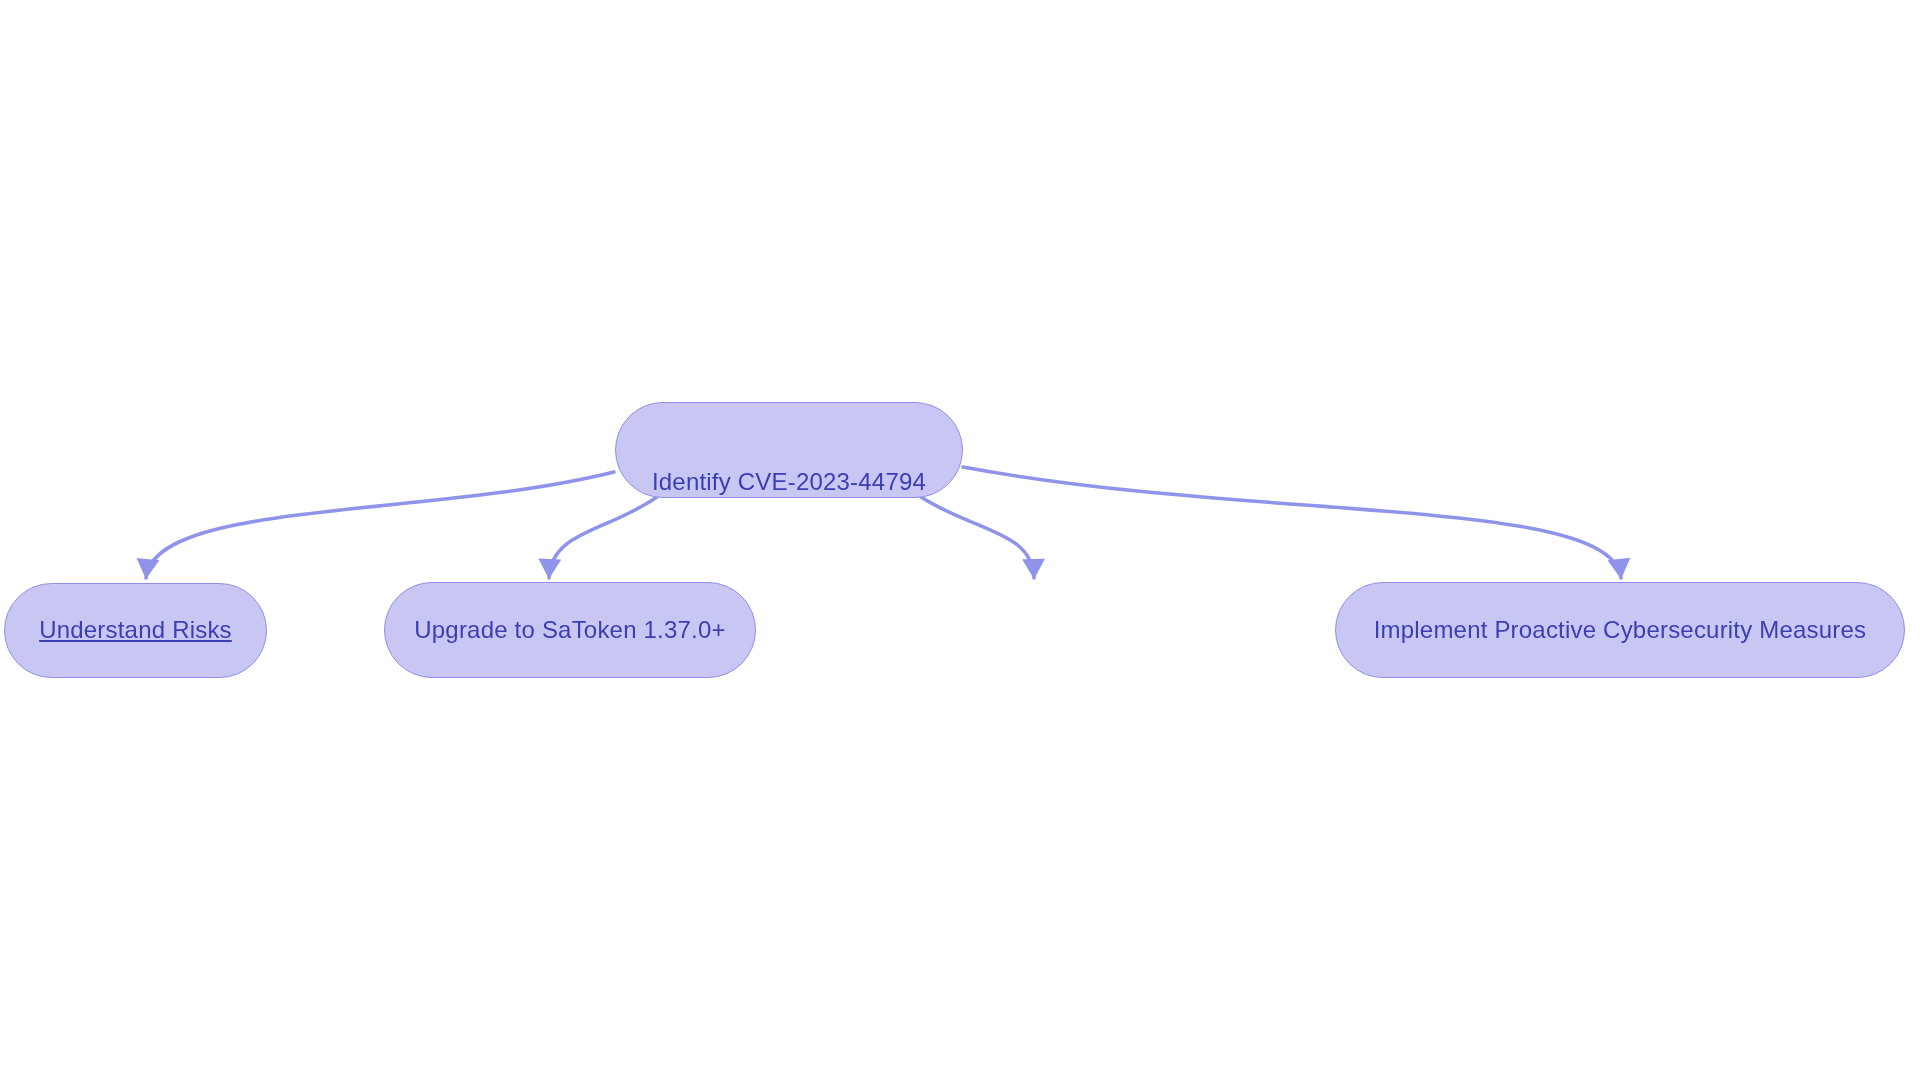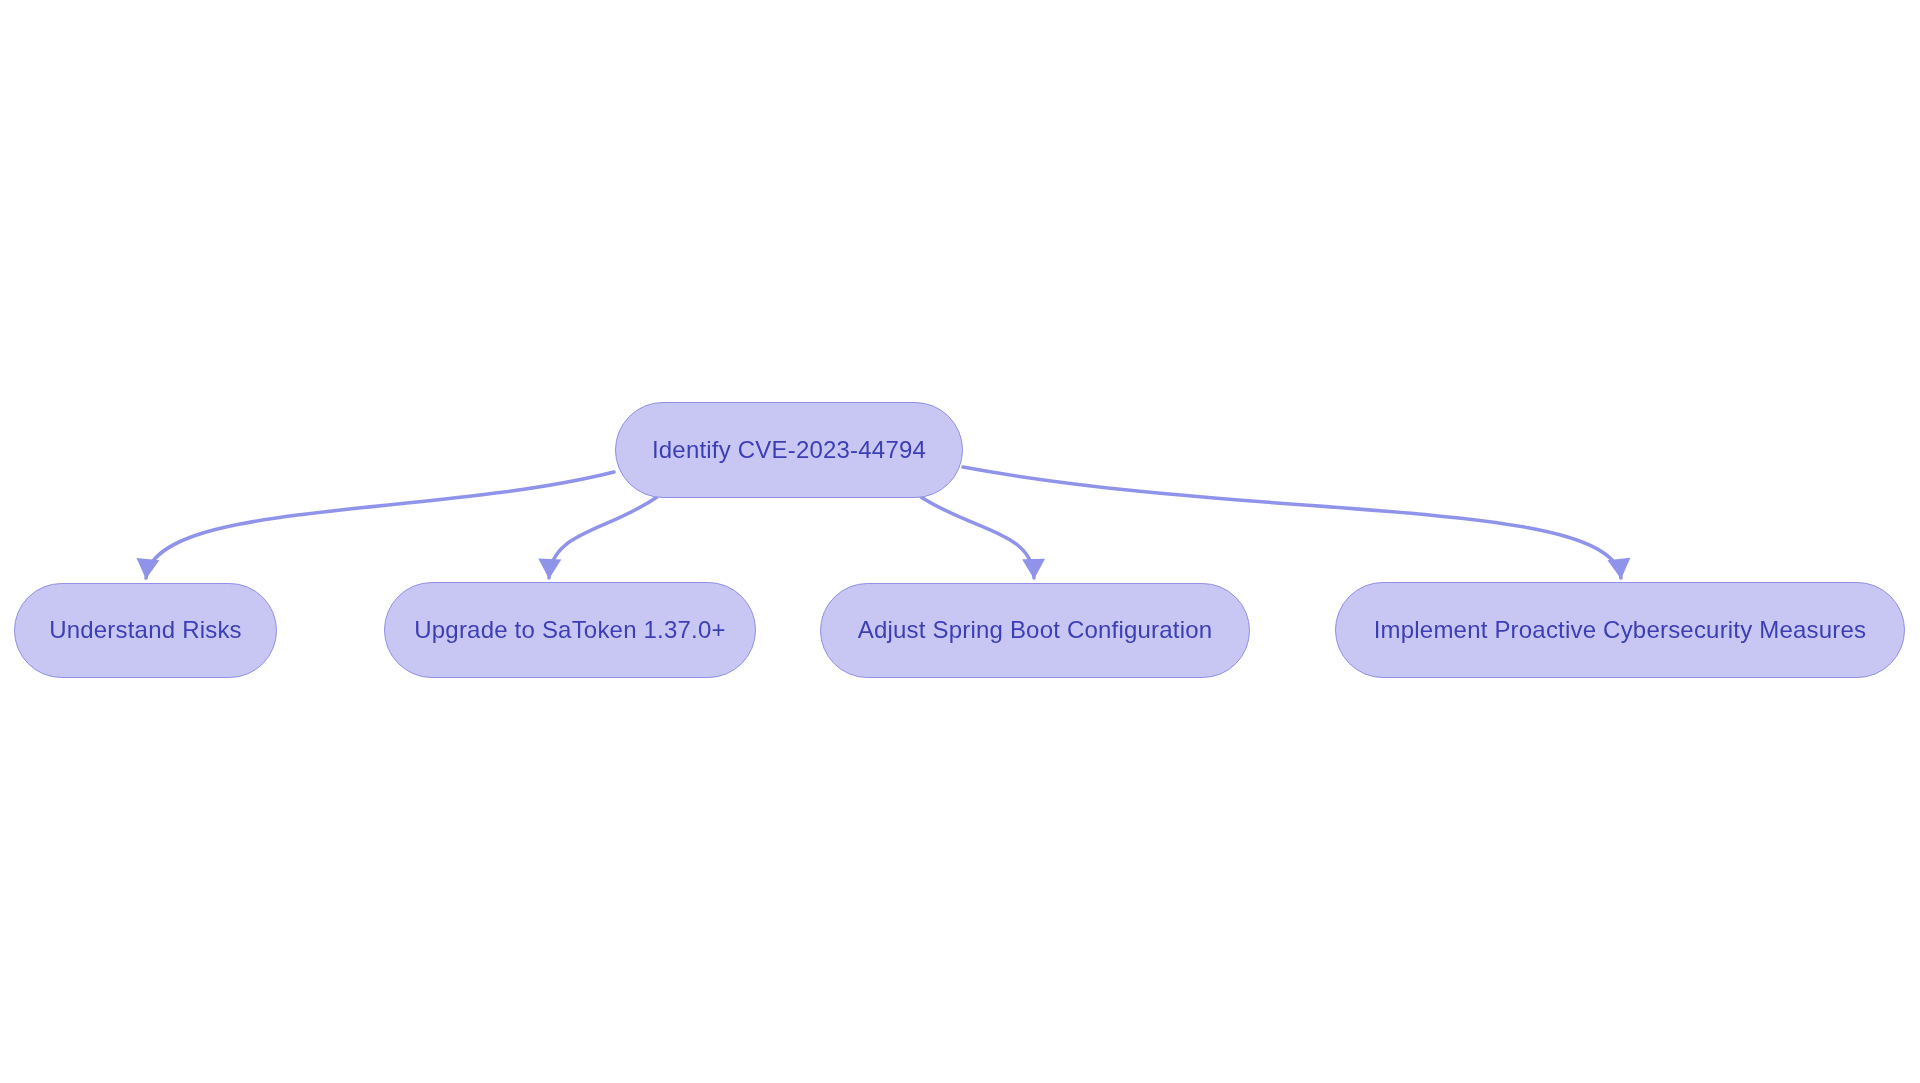--- a/index.html
+++ b/index.html
@@ -38,22 +38,22 @@
     display: flex;
     align-items: center;
     justify-content: center;
     text-align: center;
     color: #3c3eb4;
     font-size: 24px;
     line-height: 1.2;
     letter-spacing: 0.2px;
     white-space: nowrap;
   }
-  .node-root  { left: 615px;  top: 402px; width: 348px; height: 96px; }
-  .node-c1    { left: 14px;   top: 583px; width: 263px; height: 95px; }
+  .node-root  { left: 615px;  top: 402px; width: 348px; height: 96px; align-items: flex-end; }
+  .node-c1    { left: 4px;   top: 583px; width: 263px; height: 95px; text-decoration: underline; }
   .node-c2    { left: 384px;  top: 582px; width: 372px; height: 96px; }
   .node-c3    { left: 820px;  top: 583px; width: 430px; height: 95px; }
   .node-c4    { left: 1335px; top: 582px; width: 570px; height: 96px; }
 </style>
 </head>
 <body>
 
 <div class="canvas">
 
   <svg class="edges-layer" width="1920" height="1083" viewBox="0 0 1920 1083" xmlns="http://www.w3.org/2000/svg">
@@ -73,21 +73,18 @@
   </div>
 
   <div class="node node-c1">
     <span>Understand Risks</span>
   </div>
 
   <div class="node node-c2">
     <span>Upgrade to SaToken 1.37.0+</span>
   </div>
 
-  <div class="node node-c3">
-    <span>Adjust Spring Boot Configuration</span>
-  </div>
 
   <div class="node node-c4">
     <span>Implement Proactive Cybersecurity Measures</span>
   </div>
 
 </div>
 
 </body></html>

